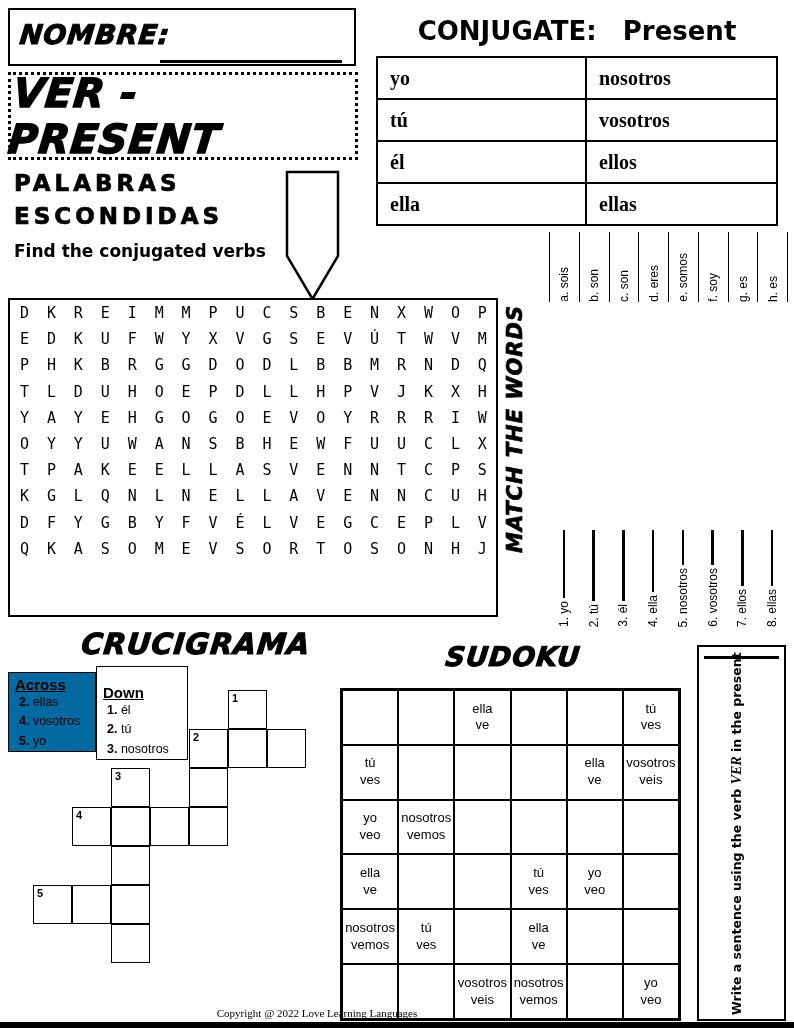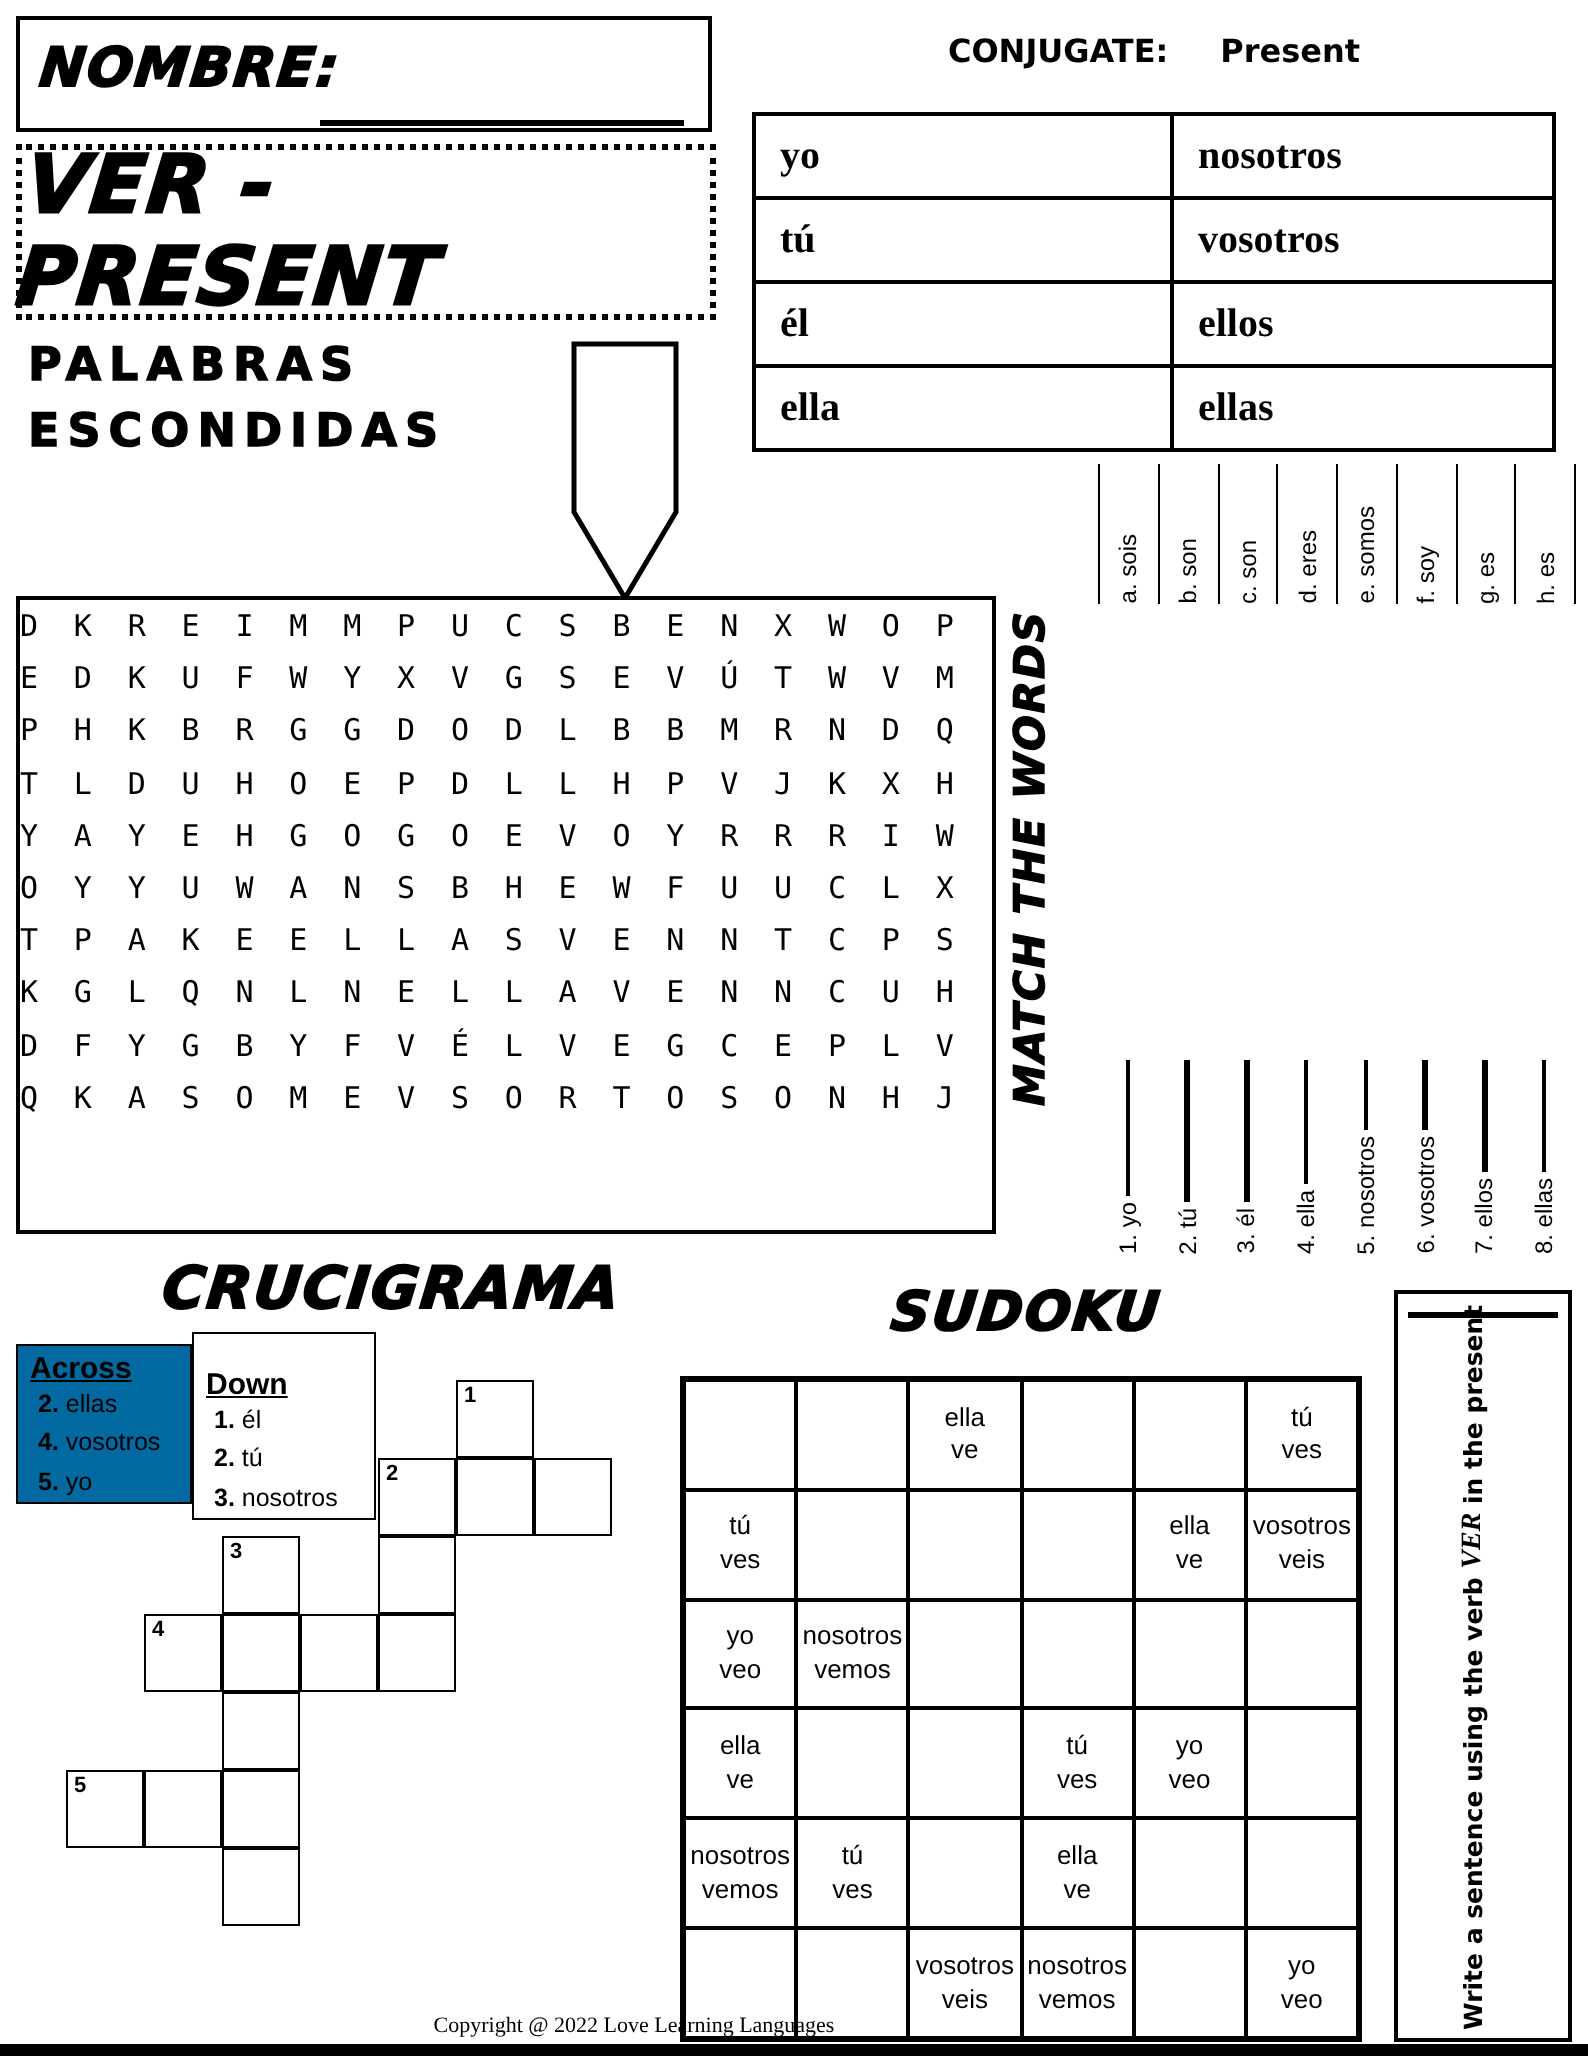--- a/index.html
+++ b/index.html
@@ -10,21 +10,21 @@
   .display{font-family:"DejaVu Sans",sans-serif;font-weight:bold;font-style:italic;
            -webkit-text-stroke:1.1px #000;letter-spacing:1px;transform:skewX(-6deg);display:inline-block;}
 
   
   .name-box{position:absolute;left:8px;top:8px;width:348px;height:58px;border:2px solid #000;box-sizing:border-box;}
   .name-label{position:absolute;left:10px;top:9px;font-size:27px;}
   .name-line{position:absolute;left:150px;top:50px;width:182px;height:3px;background:#000;}
 
   
   .conj-heading{position:absolute;left:376px;top:16px;width:402px;text-align:center;
-                font-weight:bold;font-size:16px;font-family:"DejaVu Sans",sans-serif;}
+                font-weight:bold;font-size:26px;font-family:"DejaVu Sans",sans-serif;}
   .tense{margin-left:26px;}
   .conj-table{position:absolute;left:376px;top:56px;width:402px;height:170px;border:2.5px solid #000;
               box-sizing:border-box;display:flex;flex-direction:column;background:#fff;}
   .conj-row{flex:1;display:flex;border-top:2.5px solid #000;}
   .conj-row:first-child{border-top:none;}
   .conj-cell{flex:1;display:flex;align-items:center;padding-left:12px;
              font-family:"Liberation Serif",serif;font-weight:bold;font-size:20px;}
   .conj-cell.left{flex:0 0 195px;border-right:2.5px solid #000;}
 
   
@@ -37,21 +37,21 @@
         font-family:"DejaVu Sans",sans-serif;-webkit-text-stroke:0.7px #000;}
   .pal2{position:absolute;left:14px;top:203px;font-size:23px;font-weight:bold;letter-spacing:4px;
         font-family:"DejaVu Sans",sans-serif;-webkit-text-stroke:0.7px #000;}
   .find{position:absolute;left:14px;top:241px;font-size:17px;font-weight:bold;font-family:"DejaVu Sans",sans-serif;}
   .arrow{position:absolute;left:284px;top:170px;}
 
   
   .ws-box{position:absolute;left:8px;top:298px;width:490px;height:319px;border:2px solid #000;
           box-sizing:border-box;overflow:hidden;background:#fff;}
   .ws-row{height:26.2px;line-height:26.2px;font-family:"DejaVu Sans Mono",monospace;font-size:15px;
-          letter-spacing:17.9px;white-space:nowrap;}
+          letter-spacing:17.9px;padding-left:10px;white-space:nowrap;}
 
   
   .match-title{position:absolute;left:503px;top:300px;width:42px;height:258px;
                writing-mode:vertical-rl;transform:rotate(180deg);text-align:center;
                font-family:"DejaVu Sans",sans-serif;font-weight:bold;font-style:italic;
                font-size:21px;-webkit-text-stroke:0.7px #000;letter-spacing:1px;}
   .m-letters{position:absolute;left:549px;top:232px;width:238px;height:70px;display:flex;border-right:1px solid #000;}
   .m-numbers{position:absolute;left:549px;top:530px;width:238px;height:97px;display:flex;}
   .mcol{flex:1;display:flex;flex-direction:column;align-items:center;justify-content:flex-end;min-width:0;}
   .m-letters .mcol{border-left:1px solid #000;}
@@ -125,20 +125,21 @@
         <div class="conj-cell">ellas</div>
       </div>
     </div>
 
   <div class="ver-box">
     <span class="ver-title display">VER - PRESENT</span>
   </div>
 
   <div class="pal1">PALABRAS</div>
   <div class="pal2">ESCONDIDAS</div>
+  <div class="find">Find the conjugated verbs</div>
 
   <svg class="arrow" width="57" height="132" viewBox="0 0 57 132">
     <polygon points="3,2 54,2 54,86 28.5,129 3,86" fill="#ffffff" stroke="#000000" stroke-width="2.5"></polygon>
   </svg>
 
   <div class="ws-box">
       <div class="ws-row">DKREIMMPUCSBENXWOP</div>
       <div class="ws-row">EDKUFWYXVGSEVÚTWVM</div>
       <div class="ws-row">PHKBRGGDODLBBMRNDQ</div>
       <div class="ws-row">TLDUHOEPDLLHPVJKXH</div>

